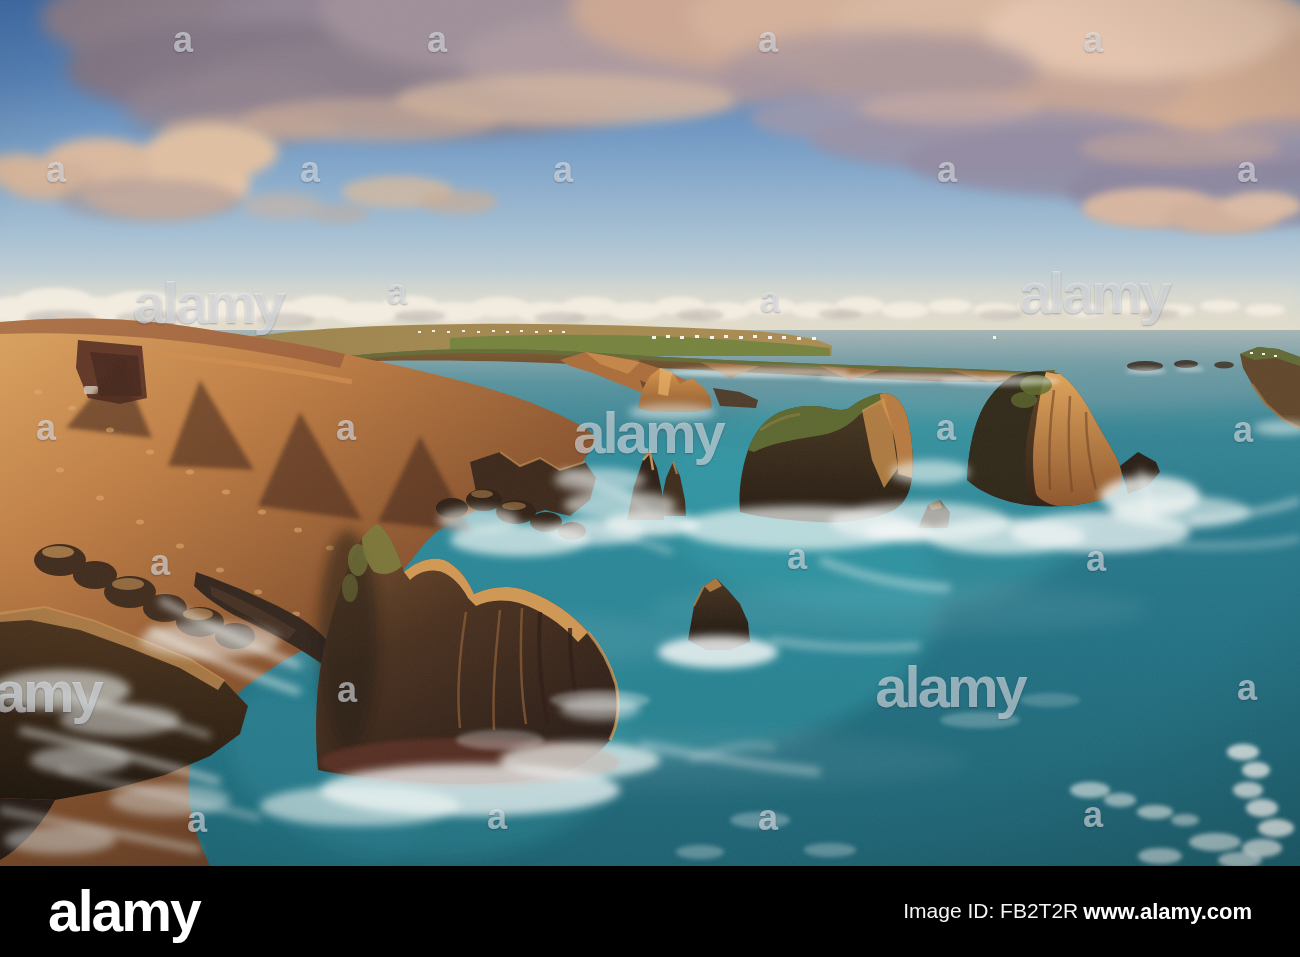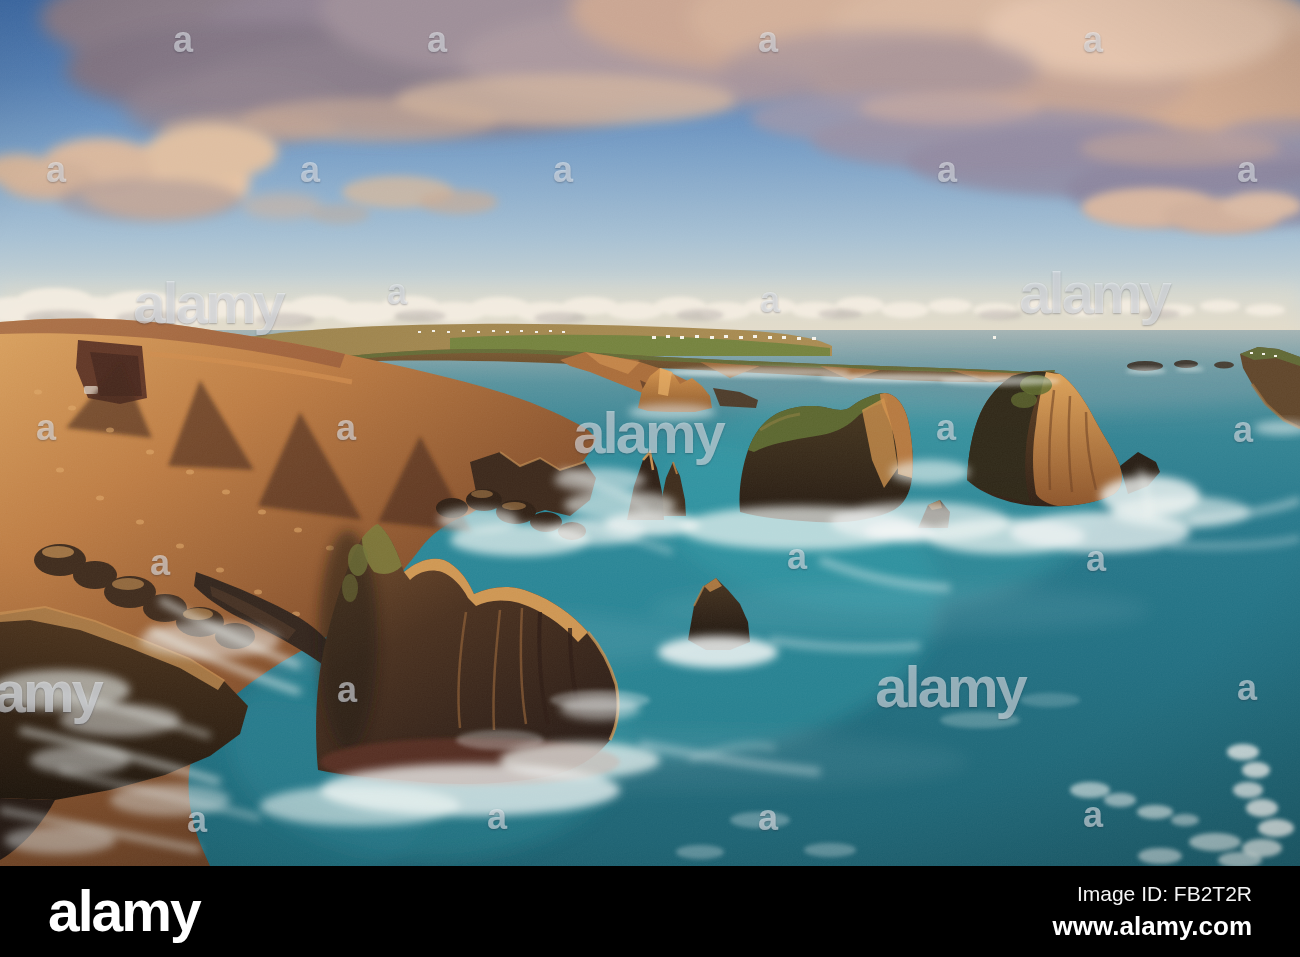--- a/index.html
+++ b/index.html
@@ -11,23 +11,23 @@
   .wm{position:absolute;transform:translate(-50%,-50%);font-weight:bold;
       color:rgba(244,248,252,0.55);text-shadow:0 1px 2px rgba(25,30,45,0.30);
       line-height:1;white-space:nowrap;}
   .wm.big{letter-spacing:-3px;}
   .wm.small{letter-spacing:0;}
   .footer{position:absolute;left:0;top:866px;width:1300px;height:91px;background:#000;
           display:flex;align-items:center;justify-content:space-between;
           padding:0 48px;box-sizing:border-box;}
   .brand{color:#fff;font-weight:bold;font-size:57px;letter-spacing:-2px;line-height:1;
          font-family:"Liberation Sans",sans-serif;}
-  .footer-right{text-align:right;color:#fff;display:flex;flex-direction:column;gap:5px;}
+  .footer-right{text-align:right;color:#fff;display:flex;flex-direction:row;gap:5px;}
   .footer-id{font-size:21px;font-weight:400;opacity:.96;}
-  .footer-url{font-size:26px;font-weight:bold;}
+  .footer-url{font-size:22px;font-weight:bold;}
 </style>
 </head>
 <body>
 
 <div class="stage">
   <div class="photo">
     <svg width="1300" height="866" viewBox="0 0 1300 866" xmlns="http://www.w3.org/2000/svg">
       <defs>
         <linearGradient id="gSky" x1="0" y1="0" x2="0" y2="1">
           <stop offset="0" stop-color="#3c6dad"></stop>

